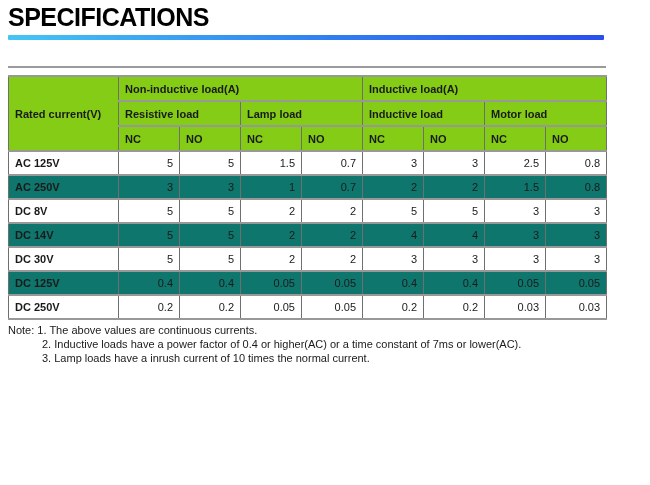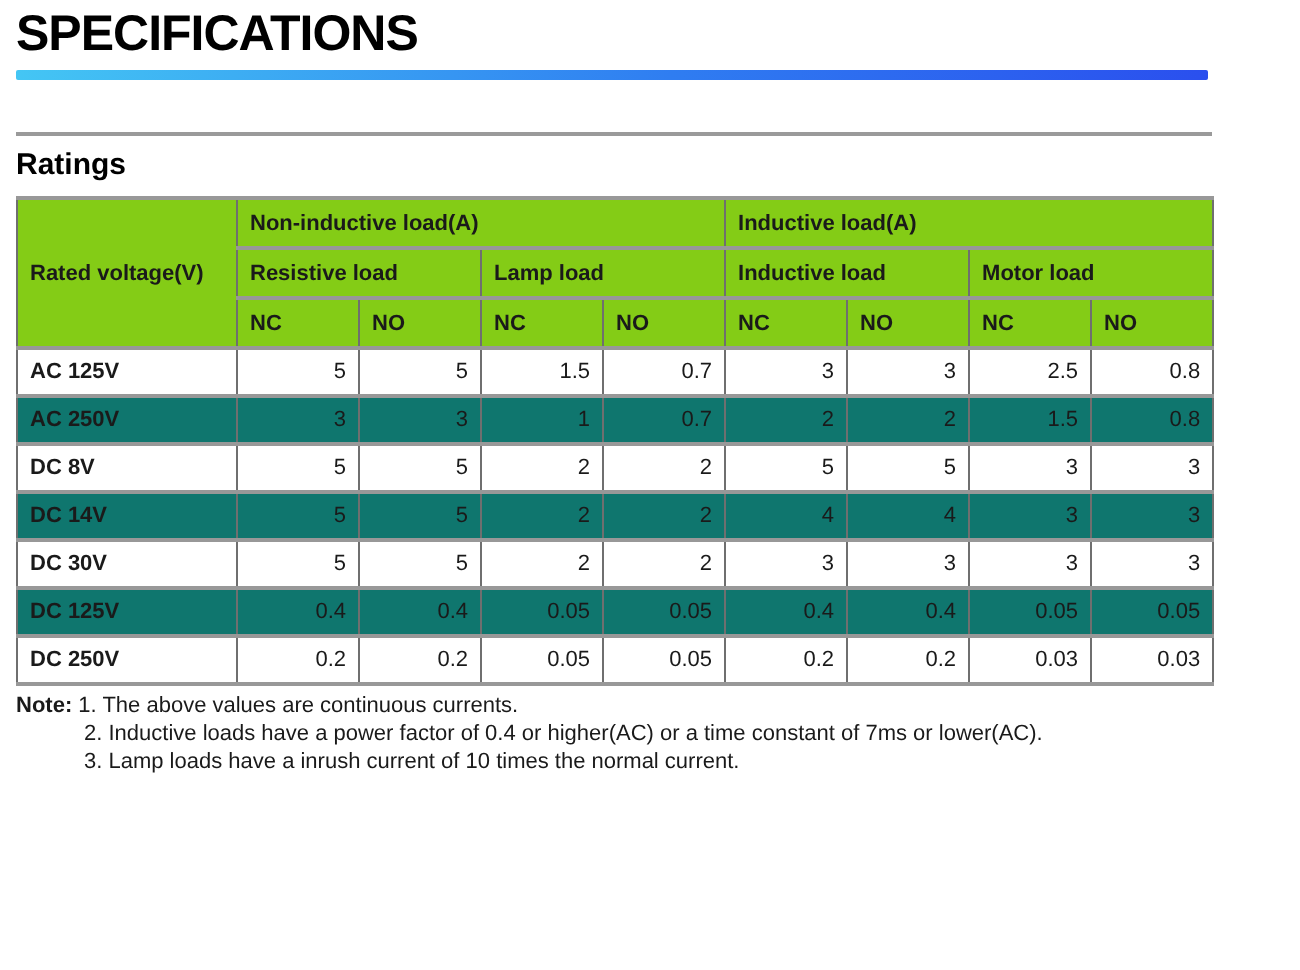--- a/index.html
+++ b/index.html
@@ -42,48 +42,47 @@
     background: #84cc16; font-weight: bold; text-align: left;
     height: 25px; color: #1a1a1a;
   }
   tbody th {
     font-weight: bold; text-align: left; height: 24px; color: #1a1a1a;
   }
   tbody td { text-align: right; font-weight: normal; color: #1a1a1a; }
   tbody tr.alt th, tbody tr.alt td { background: #0f766e; }
 
   .notes { margin-top: 3px; font-size: 11px; line-height: 14px; color: #1a1a1a; }
-  .note-label { font-weight: bold; }
+  .note-label { font-weight: normal; }
   .note-line.rest { padding-left: 34px; }
 </style>
 </head>
 <body>
 
 <div class="page">
 
   <h1 class="title">SPECIFICATIONS</h1>
   <div class="accent-bar"></div>
   <div class="rule"></div>
-  <h2 class="section-title">Ratings</h2>
 
   <table class="ratings">
     <colgroup>
       <col style="width:110px">
       <col style="width:61px">
         <col style="width:61px">
         <col style="width:61px">
         <col style="width:61px">
       <col style="width:61px">
         <col style="width:61px">
         <col style="width:61px">
         <col style="width:61px">
     </colgroup>
     <thead>
       <tr>
-        <th rowspan="3">Rated voltage(V)</th>
+        <th rowspan="3">Rated current(V)</th>
         <th colspan="4">Non-inductive load(A)</th>
         <th colspan="4">Inductive load(A)</th>
       </tr>
       <tr>
         <th colspan="2">Resistive load</th>
         <th colspan="2">Lamp load</th>
         <th colspan="2">Inductive load</th>
         <th colspan="2">Motor load</th>
       </tr>
       <tr>

